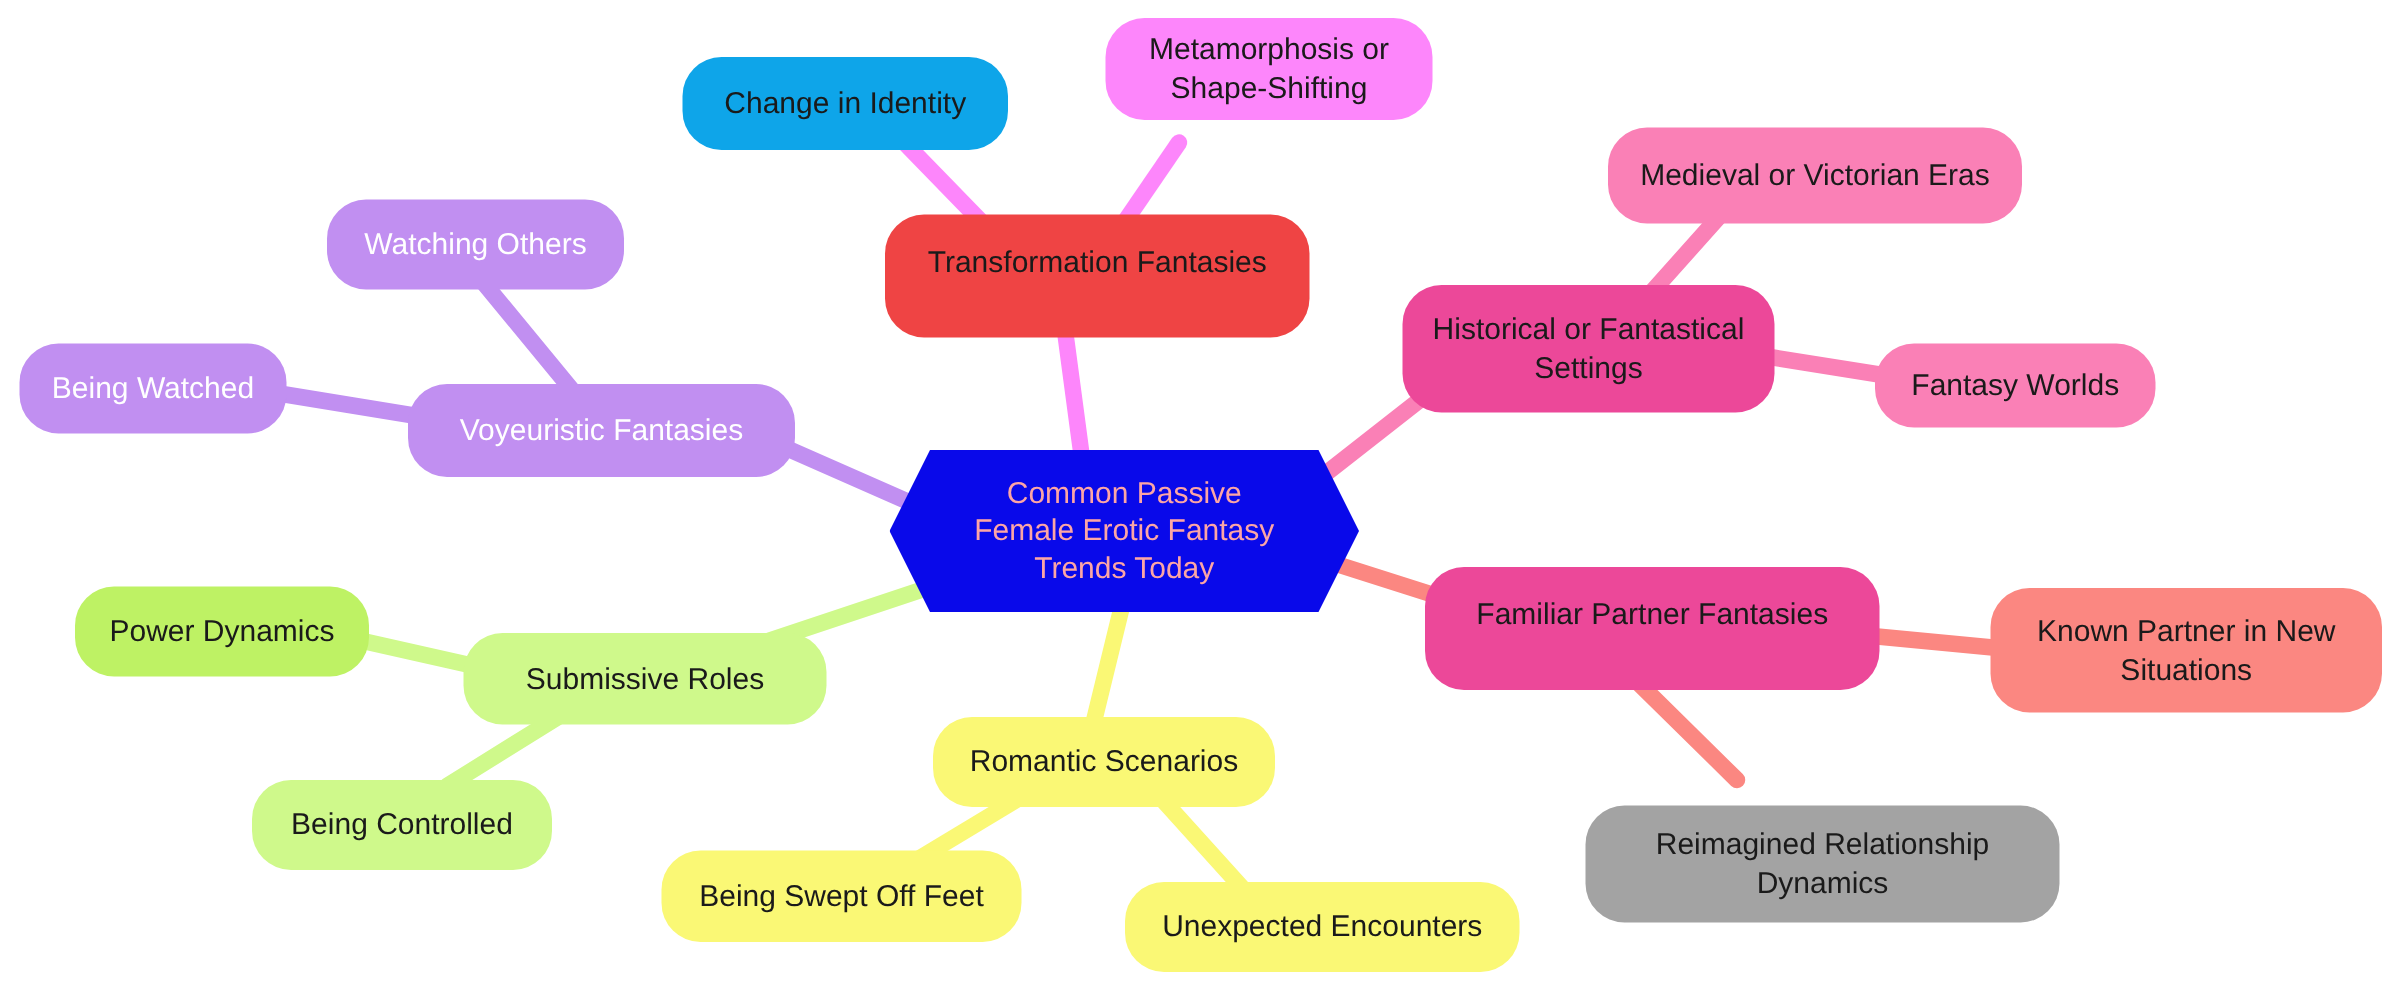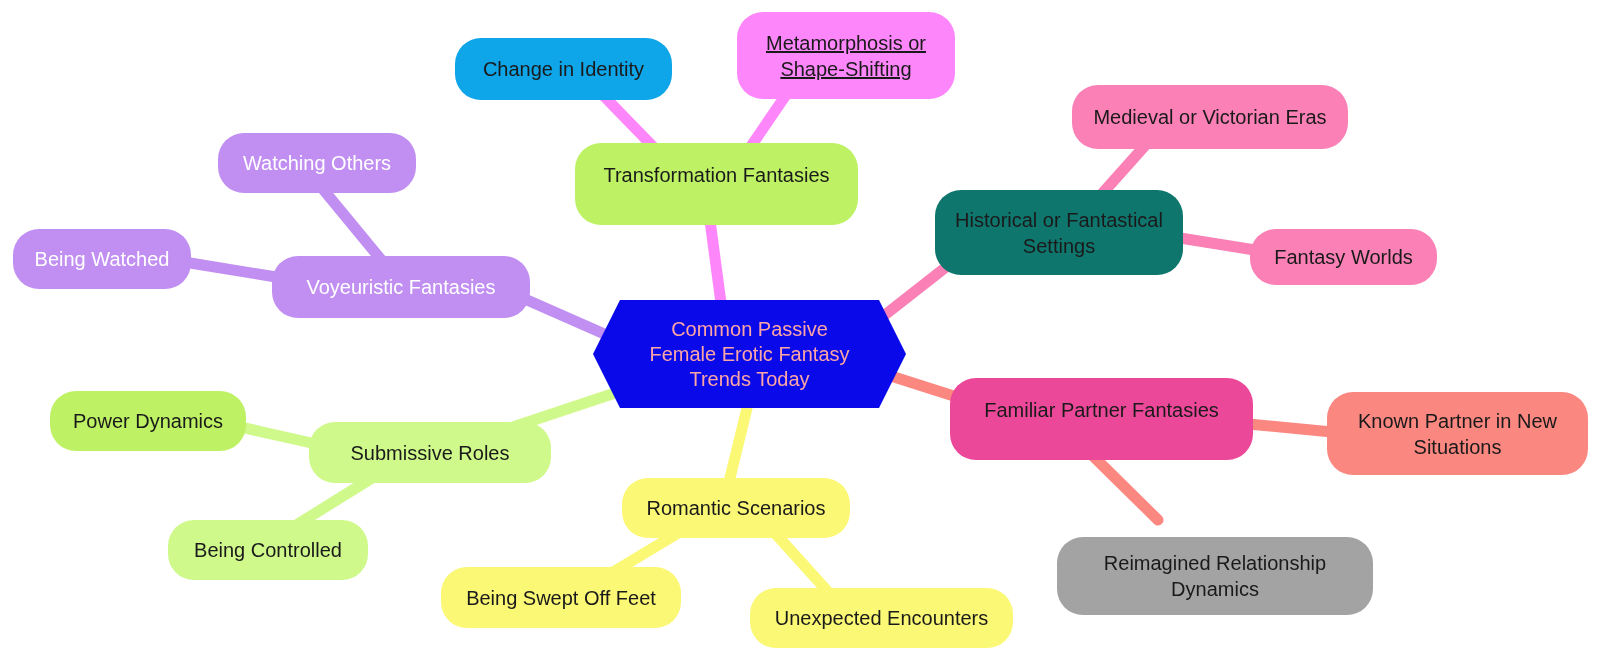--- a/index.html
+++ b/index.html
@@ -72,31 +72,31 @@
 
     <line x1="872" y1="370" x2="960" y2="398" stroke-width="11" stroke-linecap="round" stroke="#FB8781"></line>
     <line x1="1248" y1="424" x2="1332" y2="432" stroke-width="11" stroke-linecap="round" stroke="#FB8781"></line>
     <line x1="1092" y1="455" x2="1158" y2="520" stroke-width="11" stroke-linecap="round" stroke="#FB8781"></line>
   </svg>
 
   <div class="node hexagon light" style="left: 593px; top: 300px; width: 313px; height: 108px; padding: 0px 45px; background-color: rgb(9, 9, 234); color: #fca5a5;">
     <span>Common Passive Female Erotic Fantasy Trends Today</span>
   </div>
 
-  <div class="node bias-up" style="left: 575px; top: 143px; width: 283px; height: 82px; background-color: #bef264;">
+  <div class="node bias-up" style="left: 590px; top: 143px; width: 283px; height: 82px; background-color: #ef4444;">
     <span>Transformation Fantasies</span>
   </div>
   <div class="node" style="left: 455px; top: 38px; width: 217px; height: 62px; background-color: #0ea5e9;">
     <span>Change in Identity</span>
   </div>
-  <div class="node" style="left: 737px; top: 12px; width: 218px; height: 87px; padding: 0px 15px; background-color: rgb(253, 134, 251); text-decoration: underline;">
+  <div class="node" style="left: 737px; top: 12px; width: 218px; height: 68px; padding: 0px 15px; background-color: rgb(253, 134, 251);">
     <span>Metamorphosis or Shape-Shifting</span>
   </div>
 
-  <div class="node" style="left: 935px; top: 190px; width: 248px; height: 85px; padding: 0px 12px; background-color: #0f766e;">
+  <div class="node" style="left: 935px; top: 190px; width: 248px; height: 85px; padding: 0px 12px; background-color: #ec4899;">
     <span>Historical or Fantastical Settings</span>
   </div>
   <div class="node" style="left: 1072px; top: 85px; width: 276px; height: 64px; background-color: rgb(250, 128, 182);">
     <span>Medieval or Victorian Eras</span>
   </div>
   <div class="node" style="left: 1250px; top: 229px; width: 187px; height: 56px; background-color: rgb(250, 128, 182);">
     <span>Fantasy Worlds</span>
   </div>
 
   <div class="node light" style="left: 272px; top: 256px; width: 258px; height: 62px; background-color: rgb(193, 143, 241); color: rgb(255, 255, 255);">

